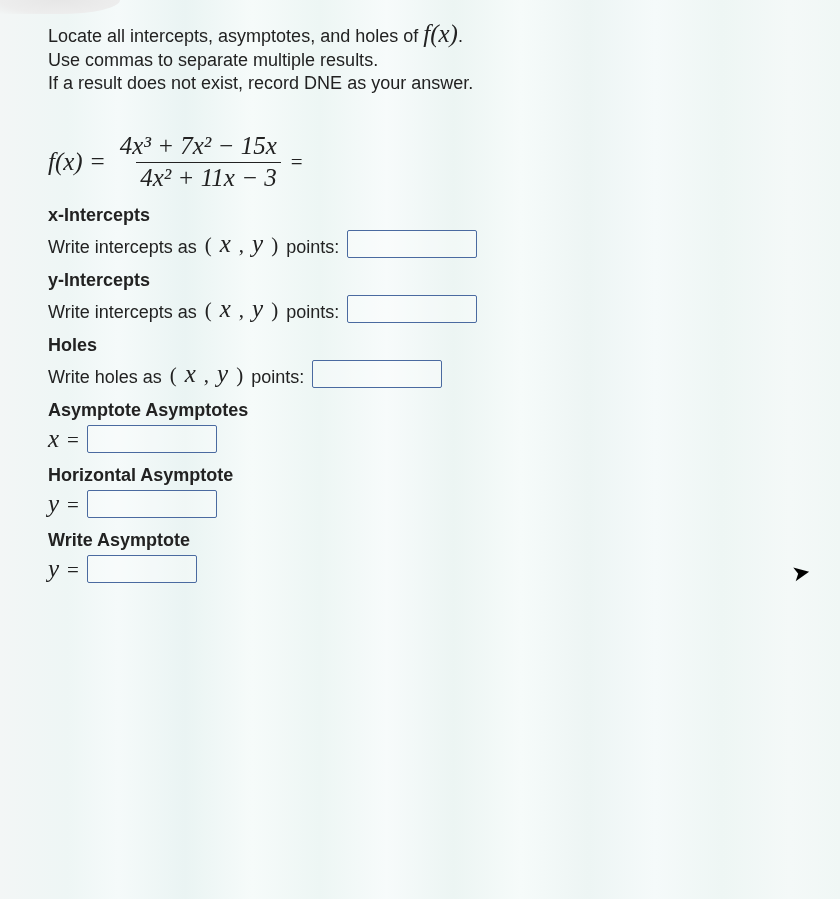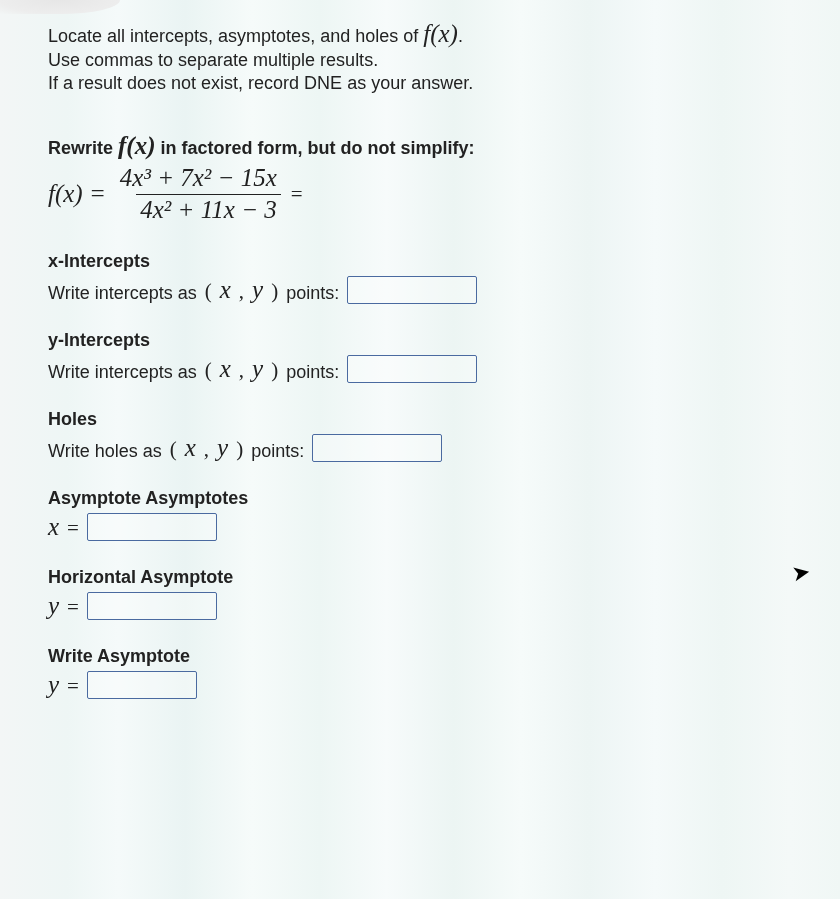--- a/index.html
+++ b/index.html
@@ -13,21 +13,21 @@
     background: linear-gradient(90deg,
       #f3f6f6 0%, #eef6f5 8%, #f5fafa 14%, #eaf4f3 22%,
       #f6fbfa 30%, #edf6f4 38%, #f7fbfb 46%, #ecf5f3 54%,
       #f6fbfa 62%, #edf5f4 70%, #f5fafa 78%, #eef6f4 86%,
       #f4f9f8 94%, #f0f7f5 100%);
     position: relative;
     box-sizing: border-box;
     padding: 18px 0 0 48px;
   }
   .intro p { margin: 2px 0; font-size: 18px; }
-  .section { margin-top: 26px; }
+  .section { margin-top: 12px; }
   .lbl { font-weight: bold; }
   .math-i { font-family: "Times New Roman", serif; font-style: italic; font-size: 25px; }
   .math-r { font-family: "Times New Roman", serif; font-size: 21px; }
   .eqline { display:flex; align-items:center; margin-top:4px; }
   .frac {
     display: inline-flex;
     flex-direction: column;
     align-items: flex-end;
     vertical-align: middle;
     font-family: "Times New Roman", serif;
@@ -68,23 +68,20 @@
 
 <div class="intro">
   <p>
     <span>Locate all intercepts, asymptotes, and holes of </span><span class="math-i">f(x)</span><span>.</span>
   </p>
   <p>Use commas to separate multiple results.</p>
   <p>If a result does not exist, record DNE as your answer.</p>
 </div>
 
 <div class="section" style="margin-top:38px;">
-  <div>
-    <span class="lbl">Rewrite </span><span class="math-i lbl">f(x)</span><span class="lbl"> in factored form, but do not simplify:</span>
-  </div>
   <div class="eqline">
     <span class="math-i" style="margin-right:4px;">f(x) =</span>
     <span class="frac">
       <span class="num math-i">4x³ + 7x² − 15x</span>
       <span class="den math-i">4x² + 11x − 3</span>
     </span>
     <span class="math-r" style="margin:0 4px;">=</span>
   </div>
 </div>
 

